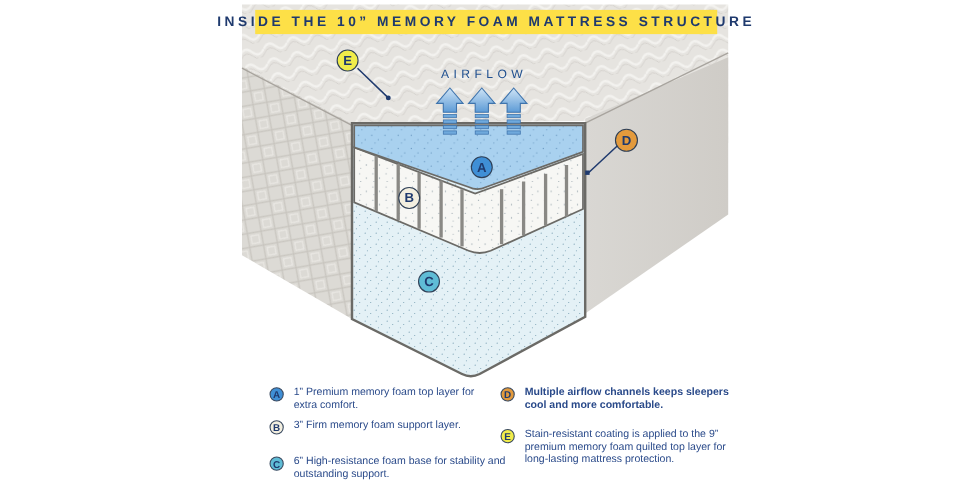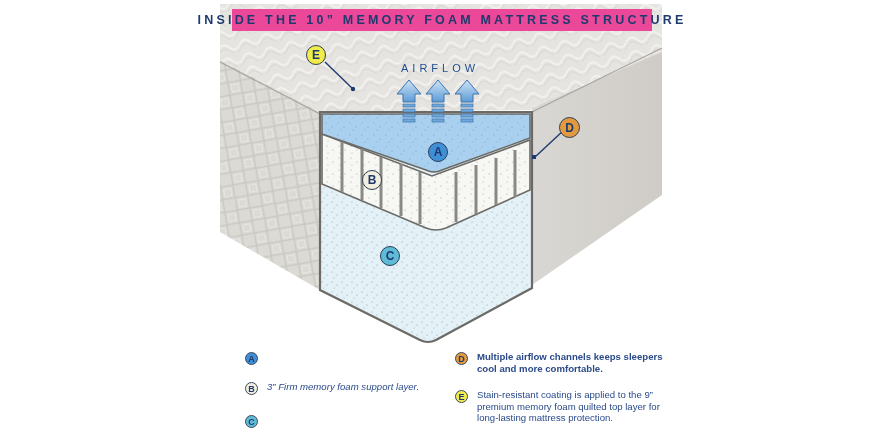--- a/index.html
+++ b/index.html
@@ -1,20 +1,20 @@
 <!DOCTYPE html>
 <html><head>
 <meta charset="utf-8">
 <style>
   html, body { margin:0; padding:0; background:#ffffff; }
   body { width:882px; height:441px; position:relative; overflow:hidden; font-family:"Liberation Sans", sans-serif; }
   #diagram { position:absolute; left:0; top:0; width:882px; height:441px; }
   .title-bar {
     position:absolute; left:232px; top:9px; width:420px; height:22px;
-    background:#ec4899; display:flex; align-items:center; justify-content:center;
+    background:#fde047; display:flex; align-items:center; justify-content:center;
   }
   .title-text {
     font-family:"Liberation Sans", sans-serif; font-weight:bold; font-size:12.5px;
     letter-spacing:3.2px; color:#1f3a6e; white-space:nowrap;
   }
   .airflow-label {
     position:absolute; left:401px; top:62px; font-weight:normal; font-size:11px;
     letter-spacing:4px; color:#1f4f8f;
   }
   .legend-item { position:absolute; display:flex; align-items:flex-start; width:230px; }
@@ -146,27 +146,29 @@
   
   <div class="diag-badge" style="left:306px;top:45px;width:20px;height:20px;background:#f0ec4a;font-size:12px;">E</div>
   <div class="diag-badge" style="left:559px;top:117px;width:21px;height:21px;background:#e39a3c;font-size:12px;">D</div>
   <div class="diag-badge" style="left:428px;top:142px;width:20px;height:20px;background:#3f8fd6;font-size:12px;">A</div>
   <div class="diag-badge" style="left:362px;top:170px;width:20px;height:20px;background:#f3efe0;font-size:12px;">B</div>
   <div class="diag-badge" style="left:380px;top:246px;width:20px;height:20px;background:#5fbcd6;font-size:12px;">C</div>
 
   
   <div class="legend-item" style="left:245px;top:351px;">
     <span class="badge" style="background:#3f8fd6;">A</span>
+    <span class="legend-text" style="width:175px;">1” Premium memory foam top layer for extra comfort.</span>
   </div>
   <div class="legend-item" style="left:245px;top:381px;">
     <span class="badge" style="background:#f3efe0;">B</span>
-    <span class="legend-text" style="width:190px;font-style:italic;">3” Firm memory foam support layer.</span>
+    <span class="legend-text" style="width:190px;">3” Firm memory foam support layer.</span>
   </div>
   <div class="legend-item" style="left:245px;top:414px;">
     <span class="badge" style="background:#5fbcd6;">C</span>
+    <span class="legend-text" style="width:195px;">6” High-resistance foam base for stability and outstanding support.</span>
   </div>
   <div class="legend-item" style="left:455px;top:351px;">
     <span class="badge" style="background:#e39a3c;">D</span>
     <span class="legend-text" style="width:195px;font-weight:bold;">Multiple airflow channels keeps sleepers cool and more comfortable.</span>
   </div>
   <div class="legend-item" style="left:455px;top:389px;">
     <span class="badge" style="background:#f0ec4a;">E</span>
     <span class="legend-text" style="width:195px;">Stain-resistant coating is applied to the 9” premium memory foam quilted top layer for long-lasting mattress protection.</span>
   </div>
 </div>

